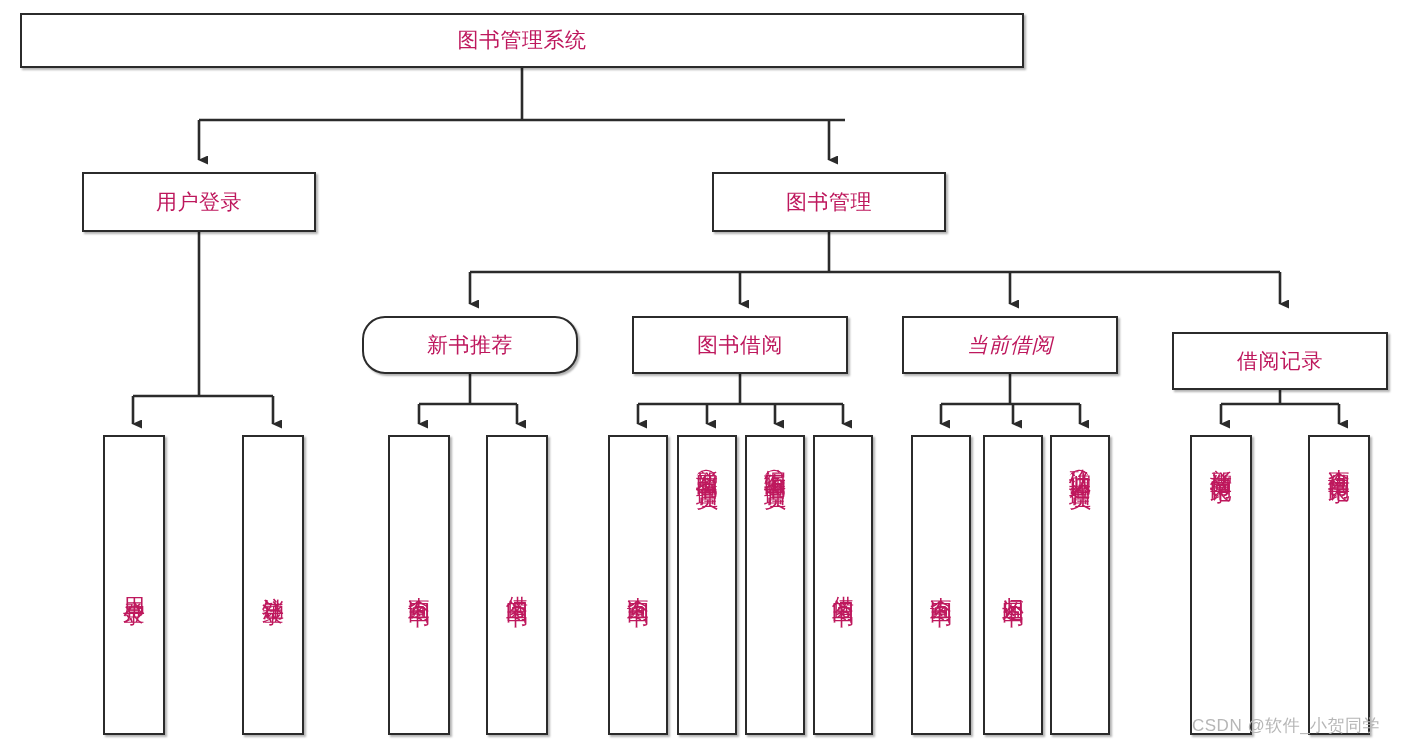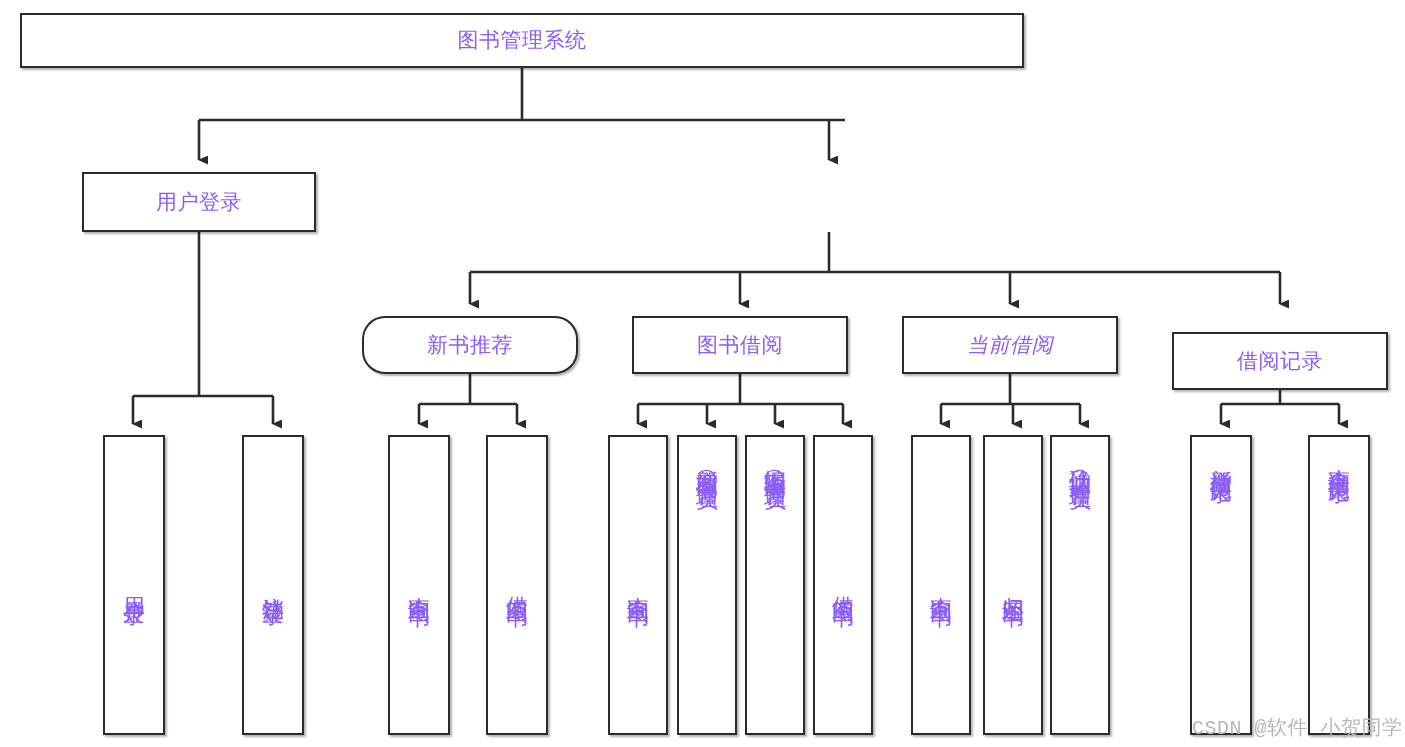--- a/index.html
+++ b/index.html
@@ -26,21 +26,21 @@
   }
   .node {
     position: absolute;
     box-sizing: border-box;
     background: #ffffff;
     border: 2px solid #2b2b2b;
     box-shadow: 2px 2px 2px rgba(0,0,0,0.30);
     display: flex;
     align-items: center;
     justify-content: center;
-    color: #8b5cf6;
+    color: #be185d;
   }
   .node .label {
     font-size: 21px;
     line-height: 1.18;
     letter-spacing: 0.5px;
     white-space: nowrap;
     text-align: center;
   }
   .node.vertical {
     align-items: flex-start;
@@ -54,26 +54,25 @@
     letter-spacing: 3px;
     line-height: 1;
     white-space: nowrap;
   }
   .node.vertical.centered {
     align-items: center;
     padding-top: 0;
   }
   .watermark {
     position: absolute;
-    font-size: 20px;
+    font-size: 17px;
     color: #b6b6b6;
     letter-spacing: 0.5px;
     white-space: nowrap;
     user-select: none;
-    font-family: Liberation Mono, monospace;
   }
 </style>
 </head>
 <body>
 
 <div id="canvas">
 
   <svg id="wires" viewBox="0 0 1405 747" xmlns="http://www.w3.org/2000/svg">
     <defs>
       <marker id="arrowhead" markerWidth="9" markerHeight="10" refX="4.5" refY="9" orient="auto" markerUnits="userSpaceOnUse">
@@ -125,20 +124,23 @@
     </g>
   </svg>
 
   <div class="node" id="n-root" style="left: 20px; top: 13px; width: 1004px; height: 55px;">
     <span class="label">图书管理系统</span>
   </div>
 
   <div class="node" id="n-l2-0" style="left: 82px; top: 172px; width: 234px; height: 60px;">
     <span class="label">用户登录</span>
   </div>
+  <div class="node" id="n-l2-1" style="left: 712px; top: 172px; width: 234px; height: 60px;">
+    <span class="label">图书管理</span>
+  </div>
 
   <div class="node" id="n-l3-0" style="left: 362px; top: 316px; width: 216px; height: 58px; border-radius: 23px;">
     <span class="label">新书推荐</span>
   </div>
   <div class="node" id="n-l3-1" style="left: 632px; top: 316px; width: 216px; height: 58px;">
     <span class="label">图书借阅</span>
   </div>
   <div class="node" id="n-l3-2" style="left: 902px; top: 316px; width: 216px; height: 58px; font-style: italic;">
     <span class="label">当前借阅</span>
   </div>

